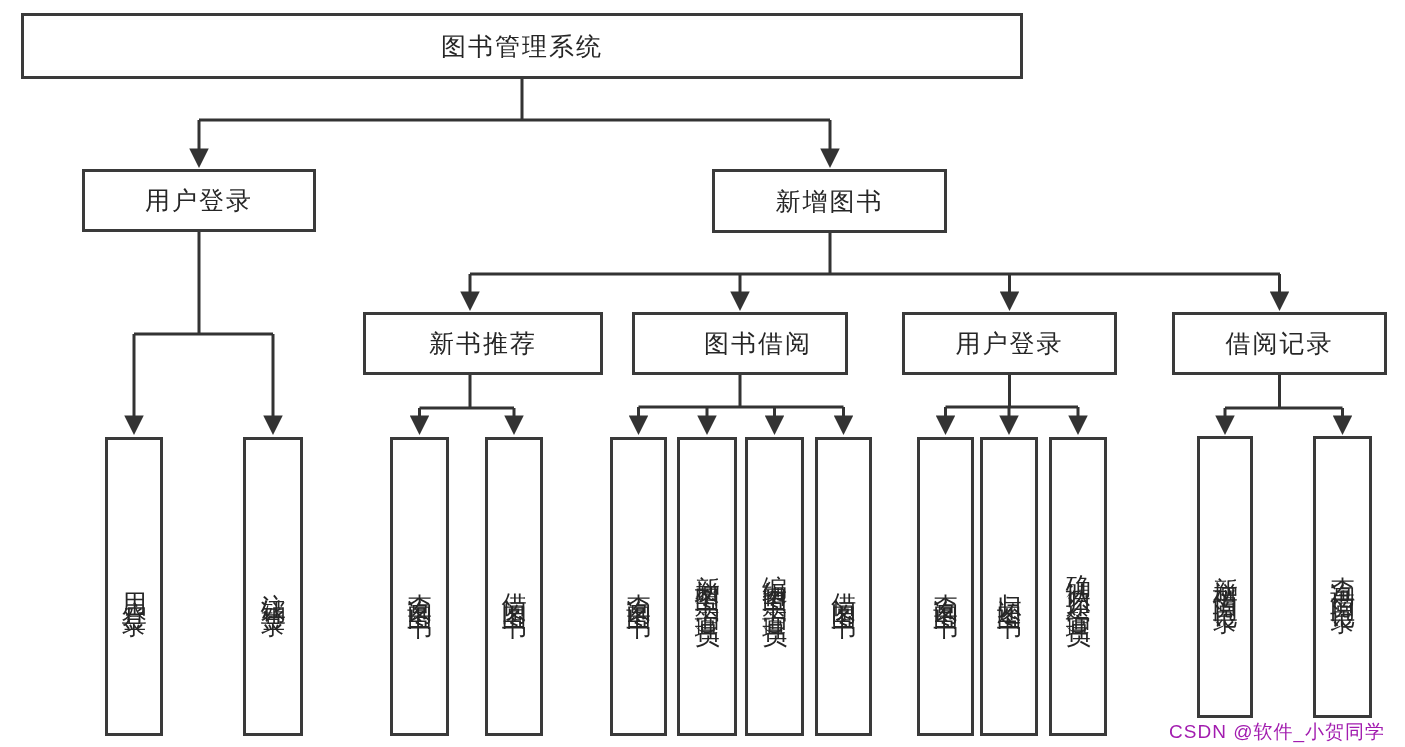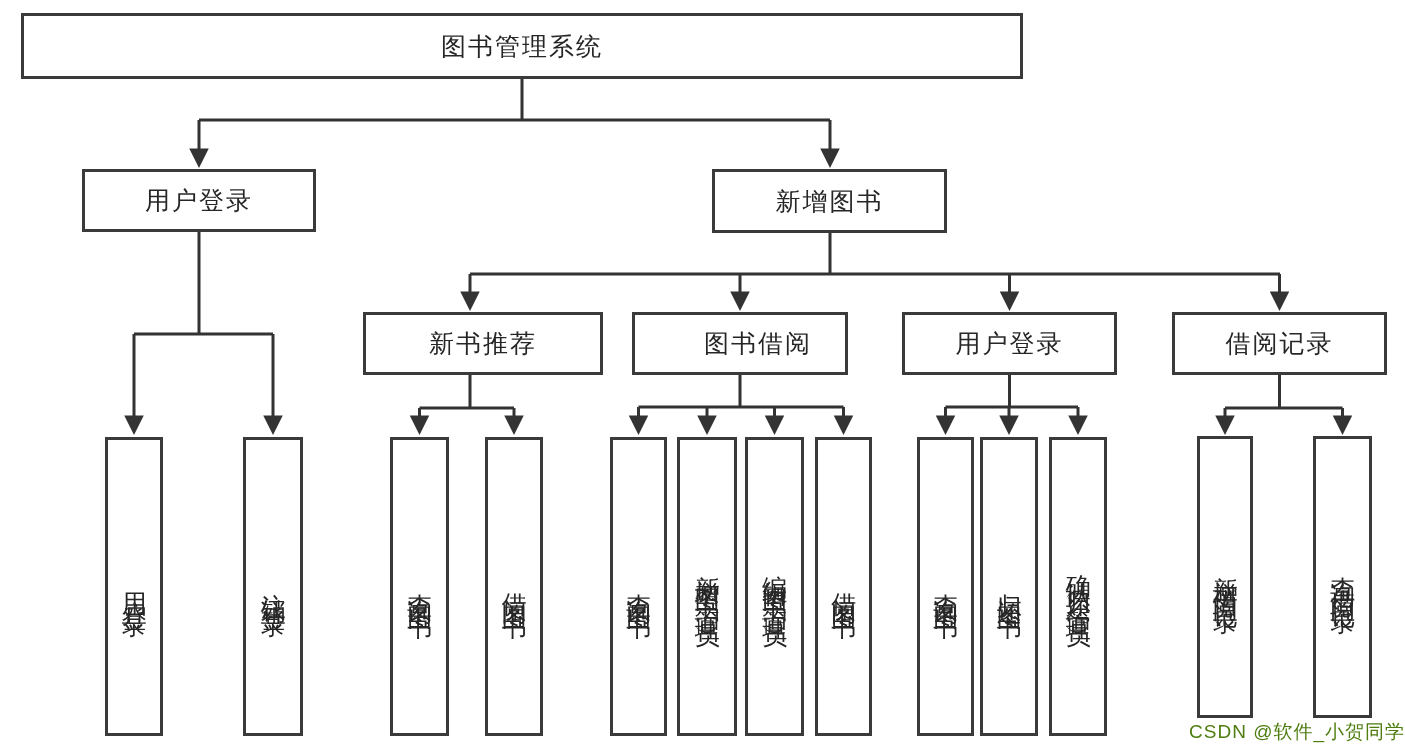--- a/index.html
+++ b/index.html
@@ -24,25 +24,25 @@
   }
   .hnode { font-size:25px; letter-spacing:2px; white-space:nowrap; }
   .vnode {
     writing-mode:vertical-rl;
     font-size:25px;
     letter-spacing:7px;
     line-height:1.1;
   }
   .watermark {
     position:absolute;
-    right:0;
+    right:20px;
     bottom:2px;
     font-size:19px;
     letter-spacing:1px;
-    color:#4d7c0f;
+    color:#a21caf;
     z-index:5;
     white-space:nowrap;
   }
 </style>
 </head>
 <body>
 
 <div class="stage">
 
   <svg class="wires" width="1405" height="747" viewBox="0 0 1405 747">

